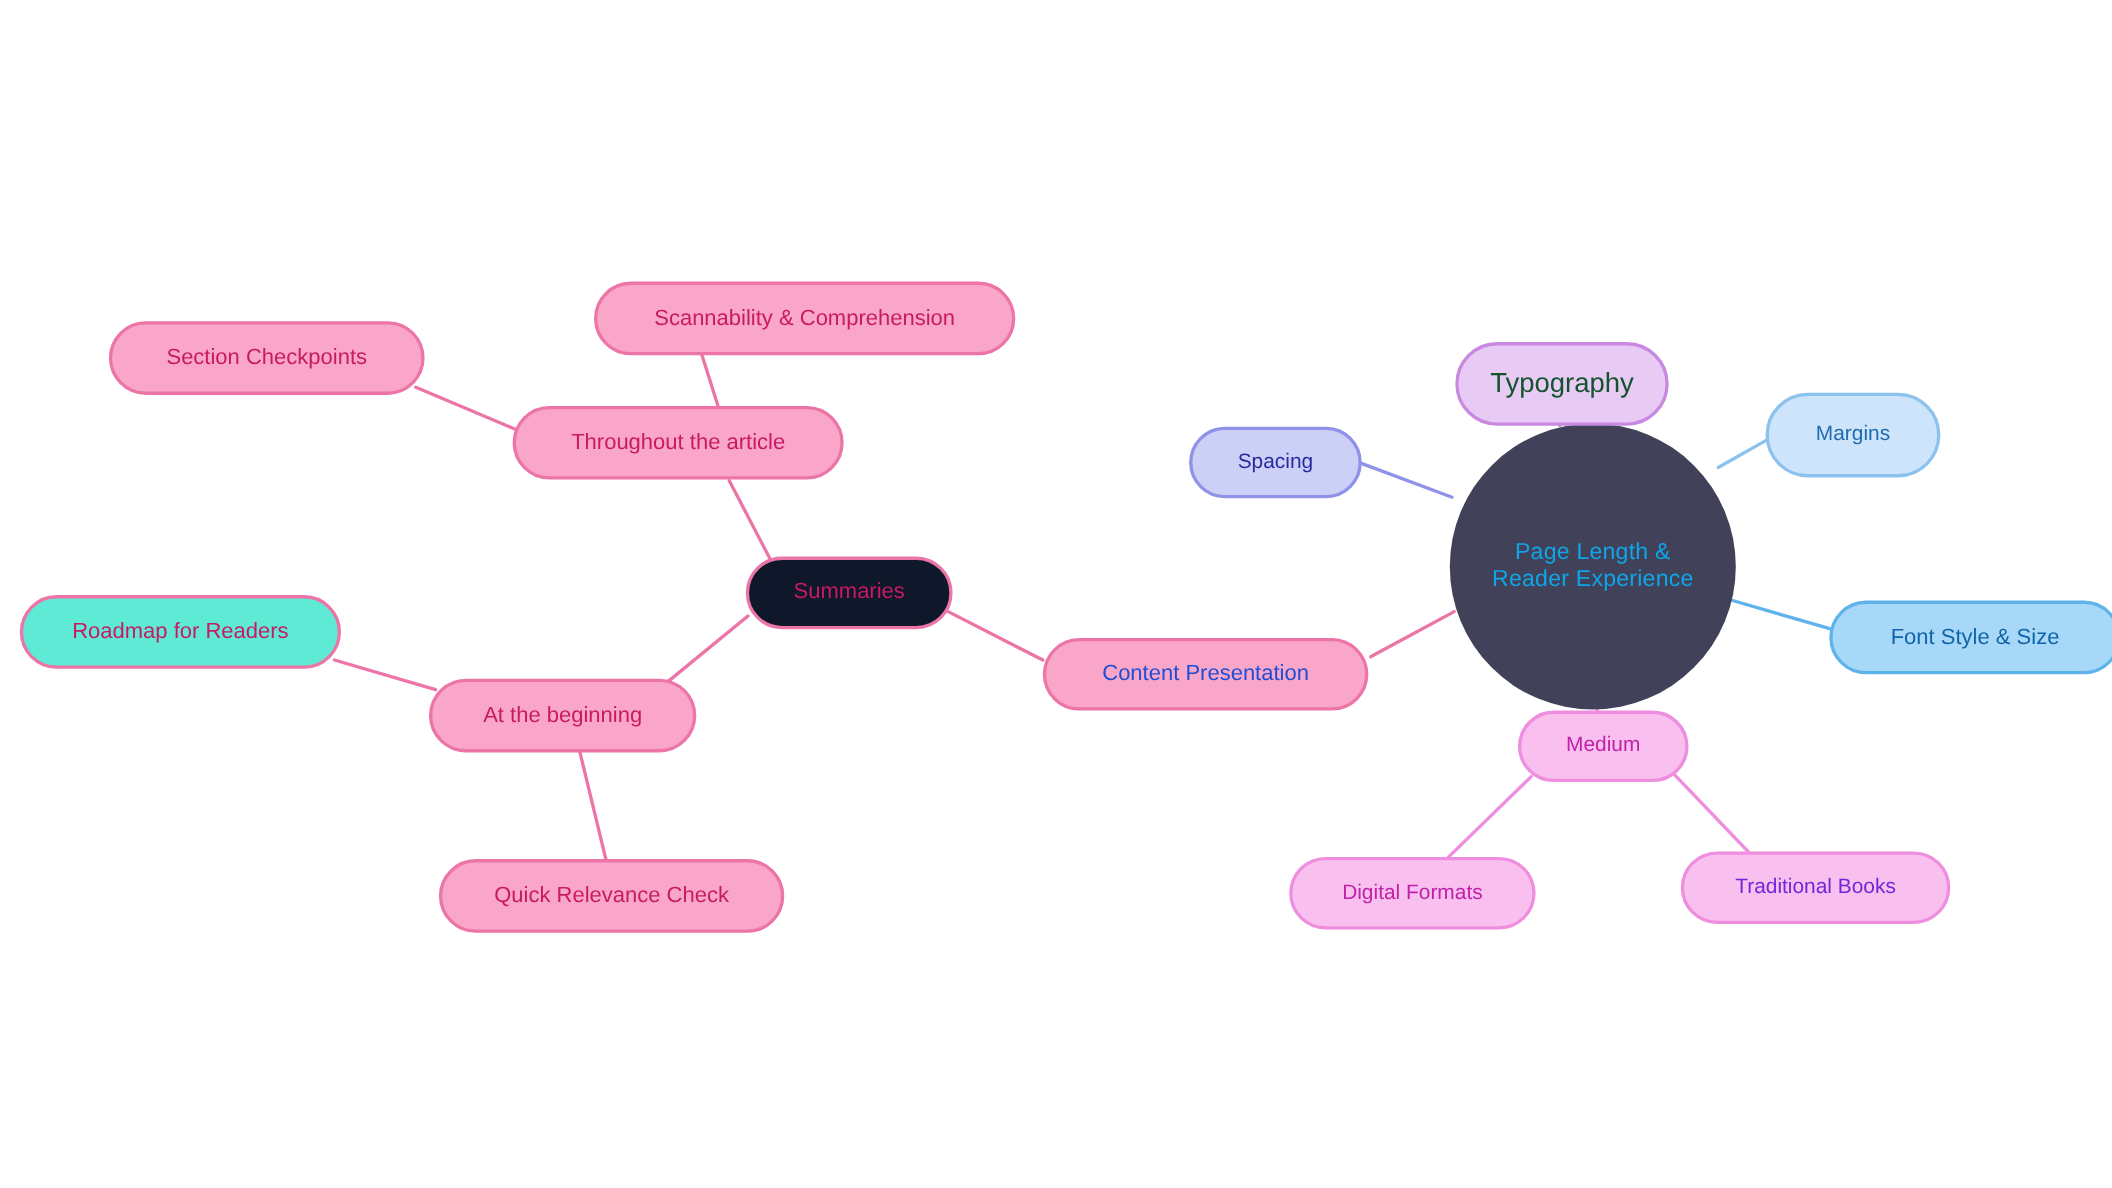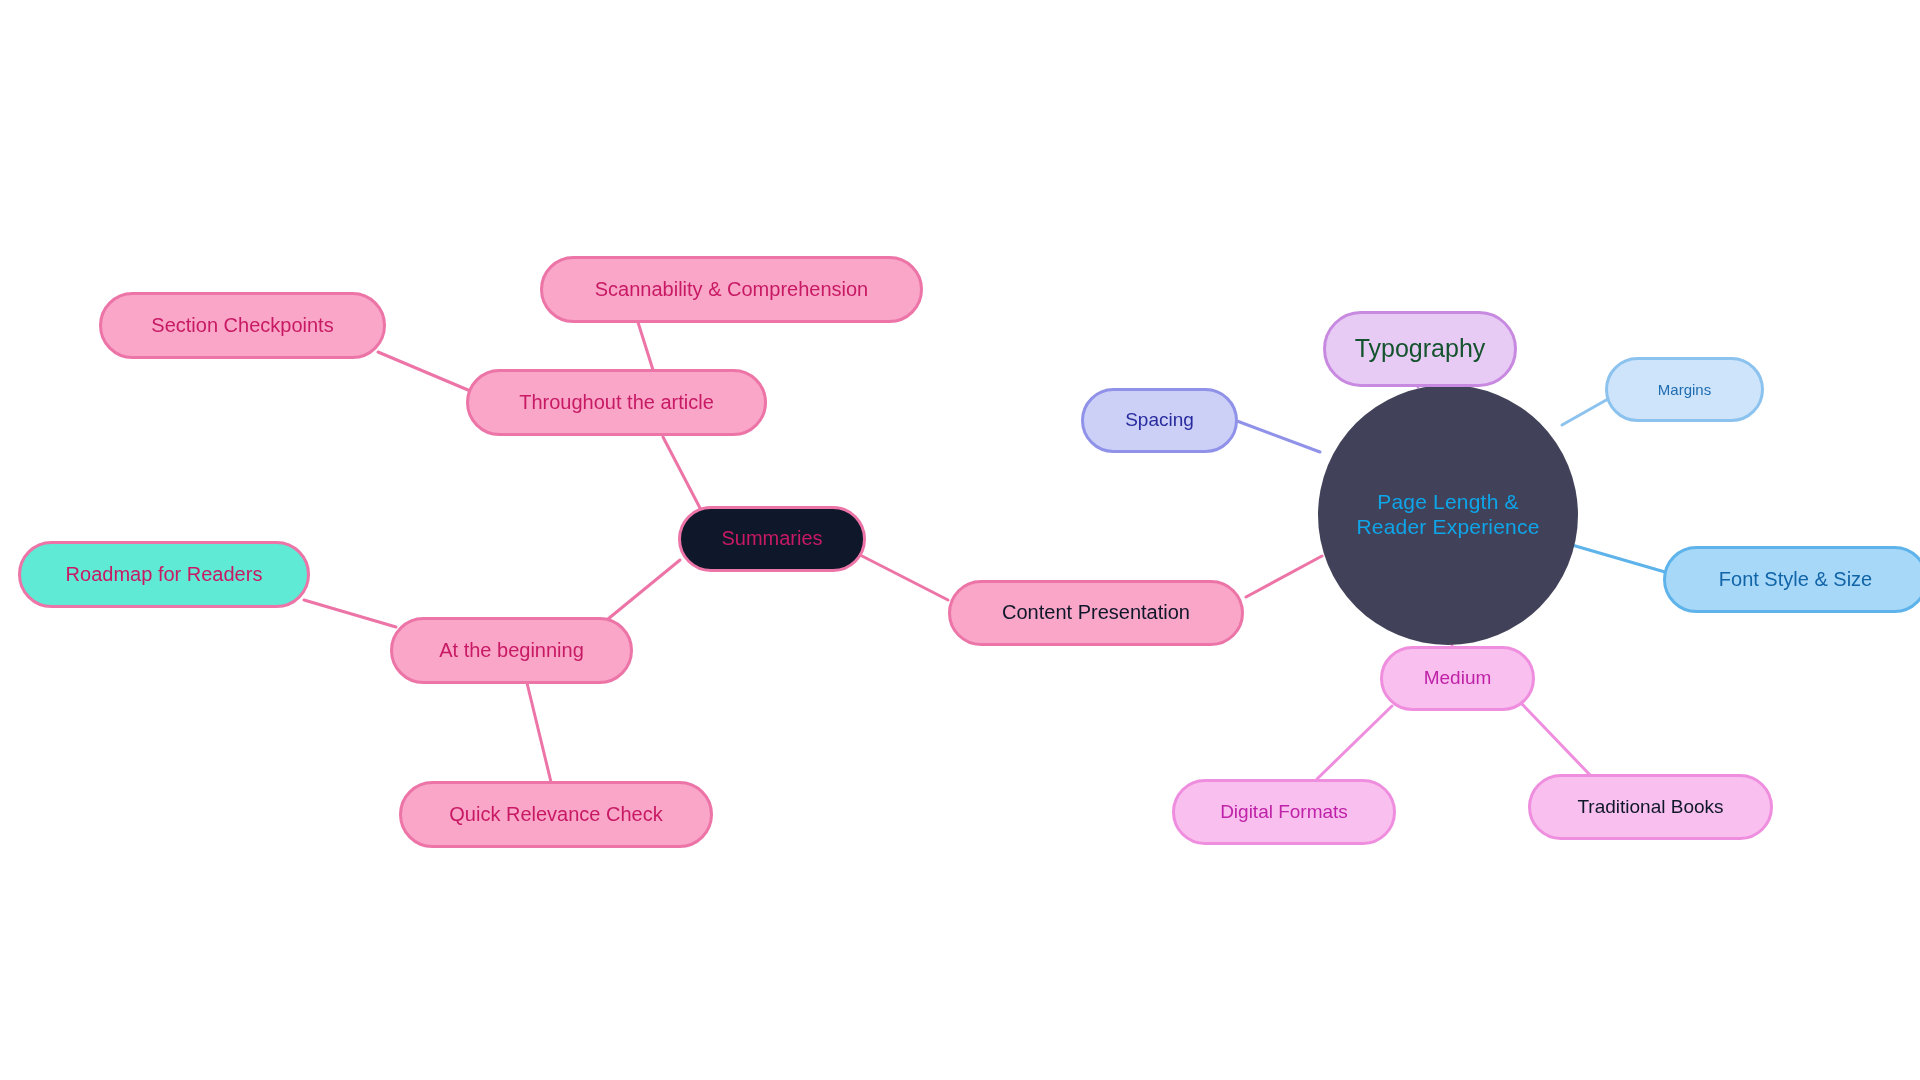--- a/index.html
+++ b/index.html
@@ -84,39 +84,39 @@
       <line x1="527" y1="683" x2="551" y2="782" stroke="#ec74a7" stroke-width="3" stroke-linecap="round"></line>
     </svg>
 
   <div id="node-layer">
       <div class="node" id="node-root" style="left: 1318px; top: 385px; width: 260px; height: 260px; background: rgb(65, 66, 89); color: #0ea5e9;">
         <span class="node-label">Page Length &amp; Reader Experience</span>
       </div>
       <div class="node pill" style="left: 1323px; top: 311px; width: 194px; height: 76px; background: rgb(232, 203, 245); border-color: rgb(200, 138, 224); color: #14532d; font-size: 25px;">
         <span class="node-label">Typography</span>
       </div>
-      <div class="node pill" style="left: 1605px; top: 357px; width: 159px; height: 65px; background: rgb(205, 228, 251); border-color: rgb(140, 194, 238); color: rgb(31, 108, 176); font-size: 15px;">
+      <div class="node pill" style="left: 1605px; top: 357px; width: 159px; height: 77px; background: rgb(205, 228, 251); border-color: rgb(140, 194, 238); color: rgb(31, 108, 176); font-size: 19px;">
         <span class="node-label">Margins</span>
       </div>
       <div class="node pill" style="left: 1663px; top: 546px; width: 265px; height: 67px; background: rgb(168, 216, 248); border-color: rgb(94, 179, 234); color: rgb(16, 100, 168); font-size: 20px;">
         <span class="node-label">Font Style &amp; Size</span>
       </div>
       <div class="node pill" style="left: 1081px; top: 388px; width: 157px; height: 65px; background: rgb(204, 208, 247); border-color: rgb(143, 146, 232); color: rgb(40, 43, 158); font-size: 19px;">
         <span class="node-label">Spacing</span>
       </div>
       <div class="node pill" style="left: 1380px; top: 646px; width: 155px; height: 65px; background: rgb(249, 192, 239); border-color: rgb(239, 142, 222); color: rgb(191, 34, 168); font-size: 19px;">
         <span class="node-label">Medium</span>
       </div>
       <div class="node pill" style="left: 1172px; top: 779px; width: 224px; height: 66px; background: rgb(249, 192, 239); border-color: rgb(239, 142, 222); color: rgb(191, 34, 168); font-size: 19px;">
         <span class="node-label">Digital Formats</span>
       </div>
-      <div class="node pill" style="left: 1528px; top: 774px; width: 245px; height: 66px; background: rgb(249, 192, 239); border-color: rgb(239, 142, 222); color: #0f172a; font-size: 19px;">
+      <div class="node pill" style="left: 1528px; top: 774px; width: 245px; height: 66px; background: rgb(249, 192, 239); border-color: rgb(239, 142, 222); color: #6d28d9; font-size: 19px;">
         <span class="node-label">Traditional Books</span>
       </div>
-      <div class="node pill" style="left: 948px; top: 580px; width: 296px; height: 66px; background: rgb(249, 166, 200); border-color: rgb(236, 116, 167); color: #0f172a; font-size: 20px;">
+      <div class="node pill" style="left: 948px; top: 580px; width: 296px; height: 66px; background: rgb(249, 166, 200); border-color: rgb(236, 116, 167); color: #1d4ed8; font-size: 20px;">
         <span class="node-label">Content Presentation</span>
       </div>
       <div class="node pill" style="left: 678px; top: 506px; width: 188px; height: 66px; background: #0f172a; border-color: rgb(236, 116, 167); color: rgb(200, 26, 100); font-size: 20px;">
         <span class="node-label">Summaries</span>
       </div>
       <div class="node pill" style="left: 466px; top: 369px; width: 301px; height: 67px; background: rgb(249, 166, 200); border-color: rgb(236, 116, 167); color: rgb(200, 26, 100); font-size: 20px;">
         <span class="node-label">Throughout the article</span>
       </div>
       <div class="node pill" style="left: 540px; top: 214px; width: 383px; height: 67px; background: rgb(249, 166, 200); border-color: rgb(236, 116, 167); color: rgb(200, 26, 100); font-size: 20px; margin-top: 42px;">
         <span class="node-label">Scannability &amp; Comprehension</span>

